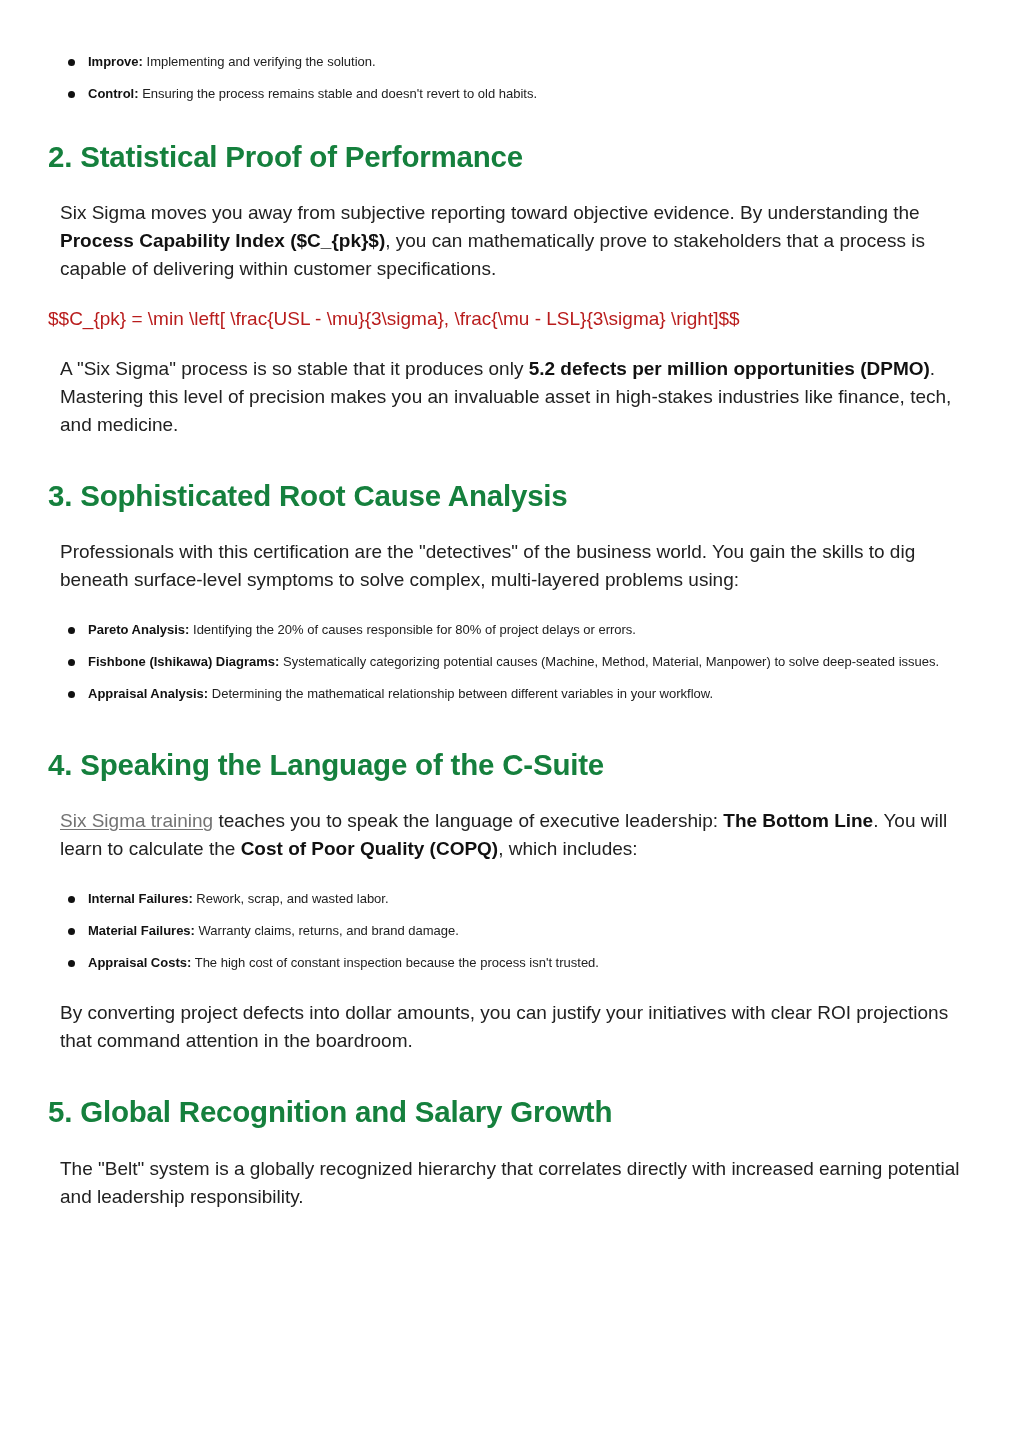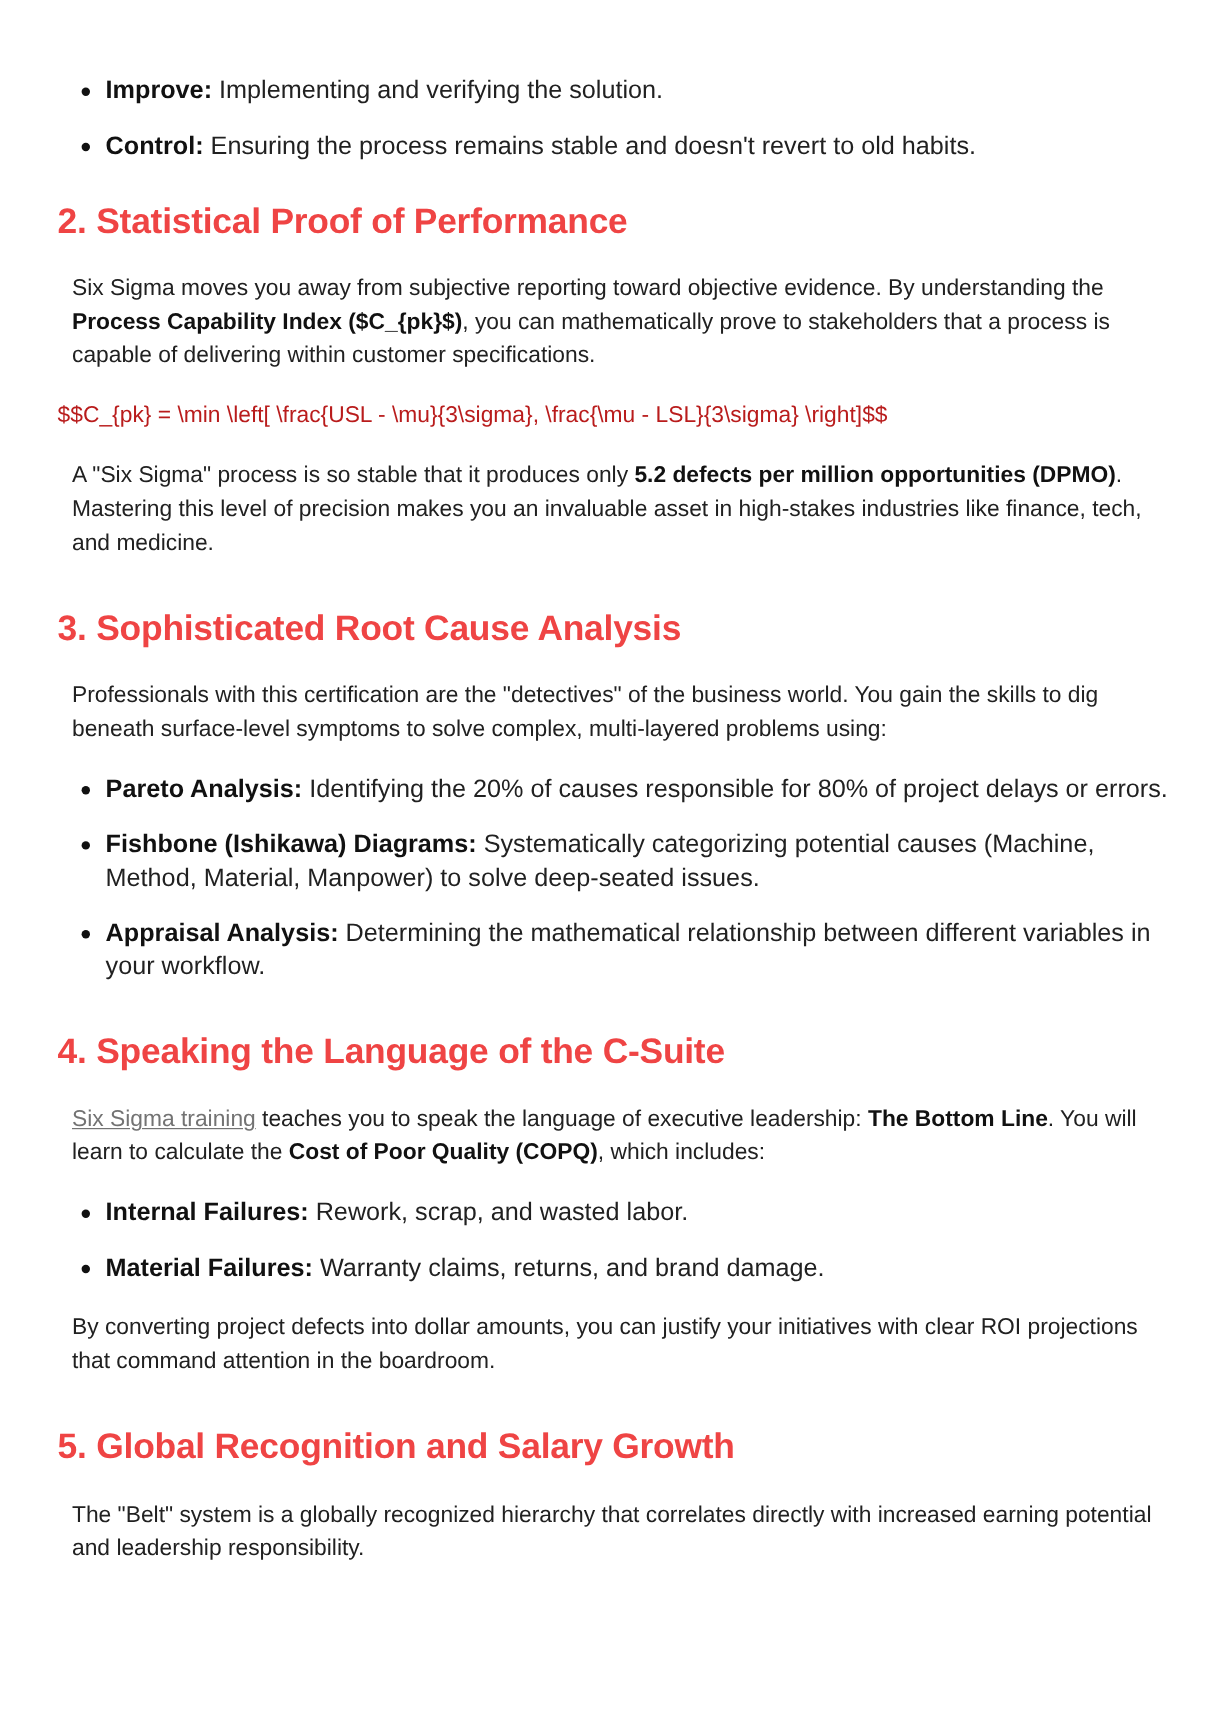--- a/index.html
+++ b/index.html
@@ -21,21 +21,21 @@
     padding: 44px 48px 40px 48px;
     background: #ffffff;
   }
 
   
   h2.section-heading {
     font-size: 29.5px;
     line-height: 1.26;
     font-weight: 700;
     letter-spacing: -0.2px;
-    color: #ef4444;
+    color: #15803d;
     margin: 38px 0 24px 0;
   }
 
   
   p.body-text {
     font-size: 19px;
     line-height: 28px;
     font-weight: 400;
     color: #212121;
     margin: 0 0 22px 12px;
@@ -53,25 +53,25 @@
 
   
   ul.bullet-list {
     list-style: none;
     margin: 0 0 22px 0;
     padding: 0;
     max-width: 930px;
   }
   ul.bullet-list li {
     position: relative;
-    font-size: 21px;
+    font-size: 13px;
     line-height: 28px;
     color: #212121;
     padding-left: 40px;
-    margin: 18px 0 1px 0;
+    margin: 4px 0 1px 0;
   }
   ul.bullet-list li::before {
     content: "";
     position: absolute;
     left: 20px;
     top: 11px;
     width: 7px;
     height: 7px;
     border-radius: 50%;
     background: #111111;
@@ -132,20 +132,23 @@
 
   <p class="body-text"><a class="inline-link" href="#">Six Sigma training</a><span> teaches you to speak the language of executive leadership: </span><span class="bold-lead">The Bottom Line</span><span>. You will learn to calculate the </span><span class="bold-lead">Cost of Poor Quality (COPQ)</span><span>, which includes:</span></p>
 
   <ul class="bullet-list">
     <li>
       <span class="bold-lead">Internal Failures:</span><span> Rework, scrap, and wasted labor.</span>
     </li>
     <li>
       <span class="bold-lead">Material Failures:</span><span> Warranty claims, returns, and brand damage.</span>
     </li>
+    <li>
+      <span class="bold-lead">Appraisal Costs:</span><span> The high cost of constant inspection because the process isn't trusted.</span>
+    </li>
   </ul>
 
   <p class="body-text">By converting project defects into dollar amounts, you can justify your initiatives with clear ROI projections that command attention in the boardroom.</p>
 
   <h2 class="section-heading">5. Global Recognition and Salary Growth</h2>
 
   <p class="body-text">The "Belt" system is a globally recognized hierarchy that correlates directly with increased earning potential and leadership responsibility.</p>
 
 </div>
 

